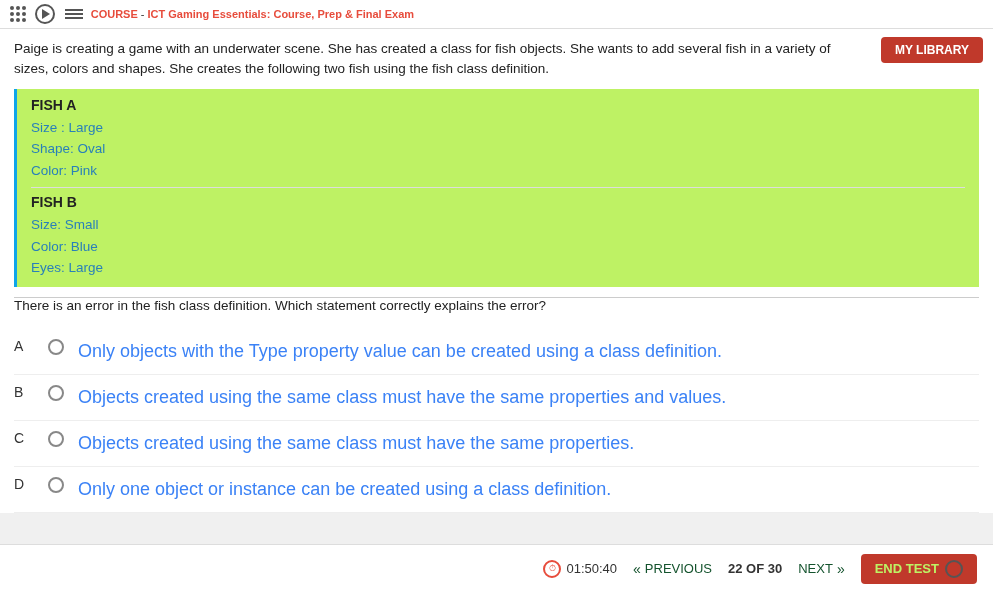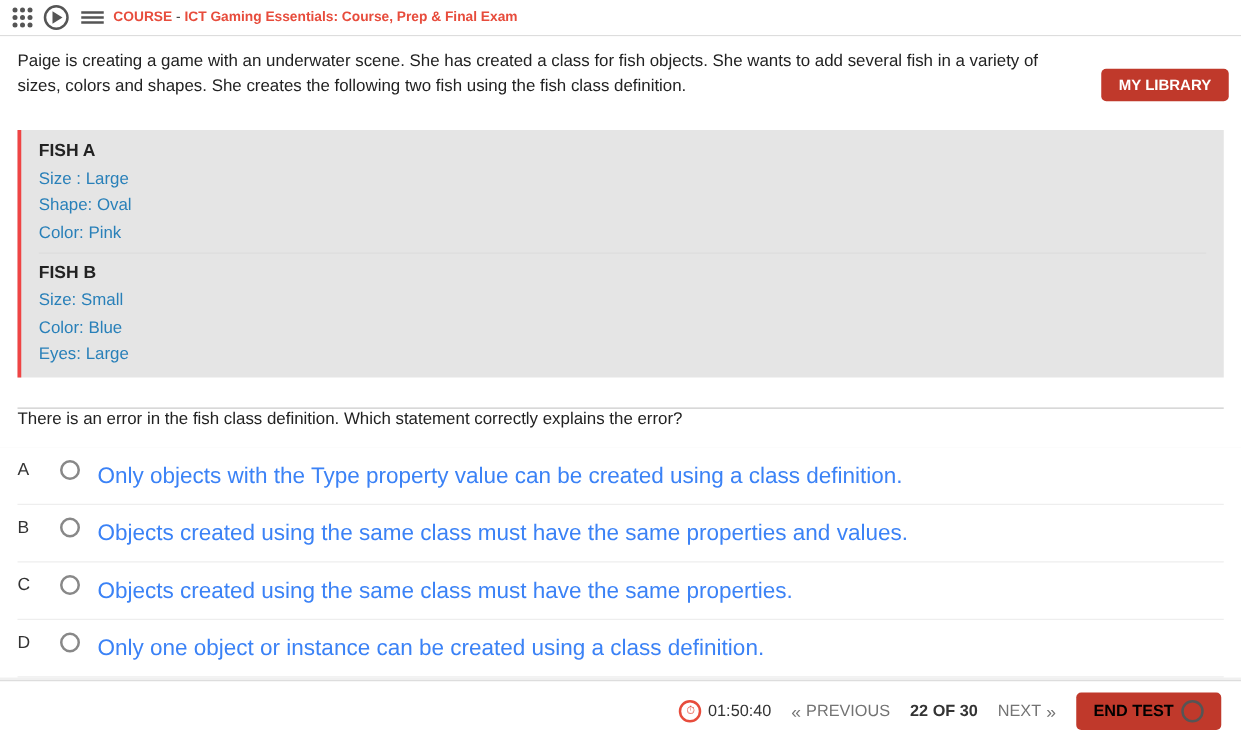--- a/index.html
+++ b/index.html
@@ -86,37 +86,37 @@
 
     .question-text {
       font-size: 13.5px;
       color: #222;
       line-height: 1.5;
       max-width: 820px;
     }
 
     .my-library-btn {
       position: absolute;
-      top: 26px;
+      top: 8px;
       right: 10px;
       background: #c0392b;
       color: #fff;
       font-size: 12px;
       font-weight: bold;
       padding: 6px 14px;
       border-radius: 4px;
       cursor: pointer;
     }
 
     
     .fish-box {
-      border-left: 3px solid #ef4444;
-      margin: 24px 0;
+      border-left: 3px solid #0ea5e9;
+      margin: 9px 0;
       padding: 8px 14px;
-      background: #e5e5e5;
+      background: #bef264;
     }
 
     .fish-title {
       font-size: 14px;
       font-weight: bold;
       color: #222;
       margin-bottom: 4px;
     }
 
     .fish-prop {
@@ -213,37 +213,37 @@
       justify-content: center;
       font-size: 9px;
       color: #e74c3c;
     }
 
     .nav-btn {
       display: flex;
       align-items: center;
       gap: 4px;
       font-size: 13px;
-      color: #737373;
+      color: #14532d;
       cursor: pointer;
       font-weight: 500;
     }
 
     .progress-text {
       font-size: 13px;
       color: #333;
       font-weight: bold;
     }
 
     .end-test-btn {
       display: flex;
       align-items: center;
       gap: 6px;
       background: #c0392b;
-      color: #000000;
+      color: #bef264;
       padding: 6px 14px;
       border-radius: 4px;
       font-size: 13px;
       font-weight: bold;
       cursor: pointer;
     }
 
     .settings-icon {
       width: 18px;
       height: 18px;

